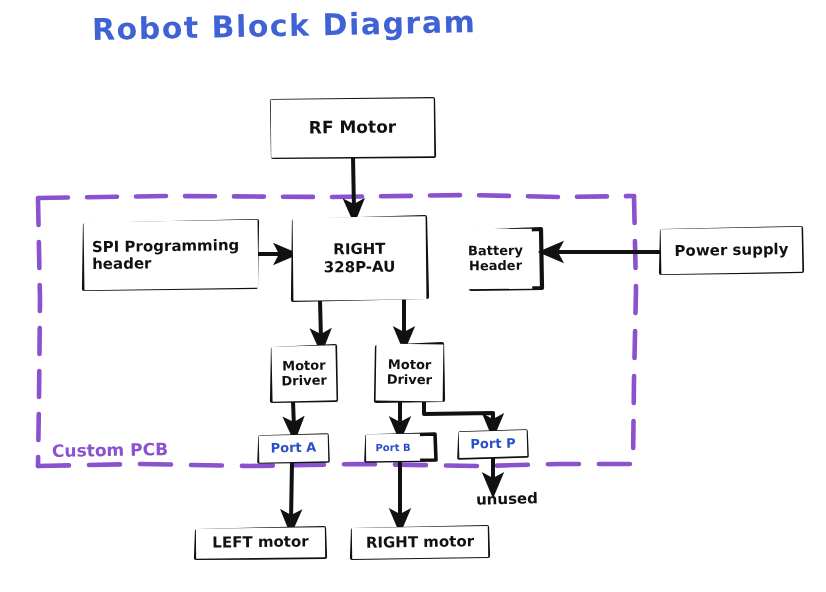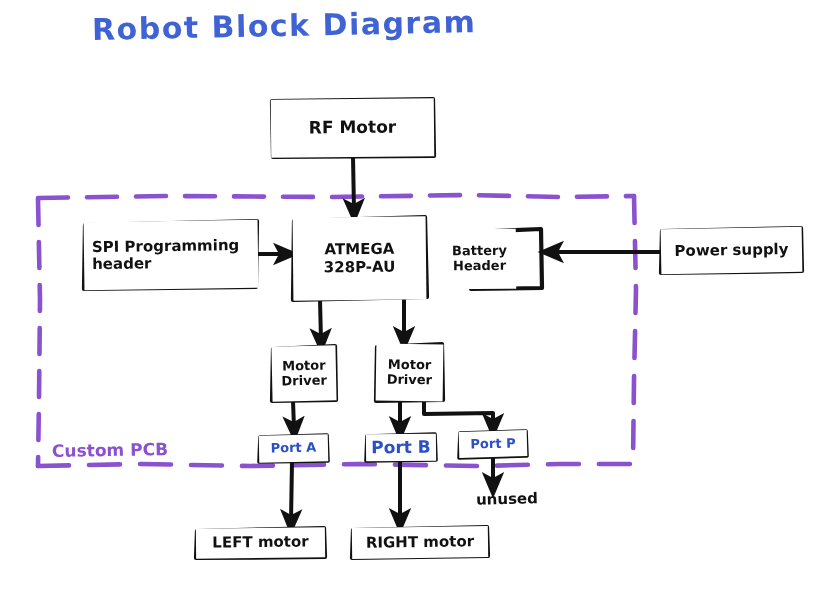--- a/index.html
+++ b/index.html
@@ -49,26 +49,26 @@
     font-family: "DejaVu Sans", sans-serif;
     line-height: 1.15;
     z-index: 3;
   }
   .node .line { display: block; white-space: nowrap; }
 
   .node-rf        { left: 271px; top: 99px;  width: 163px; height: 58px;  font-size: 17px; transform: rotate(-0.5deg); }
   .node-spi       { left: 84px;  top: 221px; width: 174px; height: 68px;  font-size: 15px; transform: rotate(-0.8deg); align-items:flex-start; padding-left:8px; }
   .node-spi .line { text-align: left; }
   .node-mcu       { left: 293px; top: 217px; width: 133px; height: 83px;  font-size: 15px; transform: rotate(-0.6deg); }
-  .node-battery   { left: 443px; top: 229px; width: 73px;  height: 60px;  font-size: 13px; transform: rotate(-0.5deg); }
+  .node-battery   { left: 459px; top: 229px; width: 73px;  height: 60px;  font-size: 13px; transform: rotate(-0.5deg); }
   .node-power     { left: 661px; top: 228px; width: 141px; height: 45px;  font-size: 15px; transform: rotate(-1deg); }
   .node-driver-l  { left: 272px; top: 346px; width: 64px;  height: 55px;  font-size: 13px; transform: rotate(-1.2deg); }
   .node-driver-r  { left: 376px; top: 344px; width: 67px;  height: 57px;  font-size: 13px; transform: rotate(0.8deg); }
   .node-port-a    { left: 259px; top: 435px; width: 69px;  height: 27px;  font-size: 13px; color:#2b4fc6; transform: rotate(-1.2deg); }
-  .node-port-b    { left: 366px; top: 434px; width: 70px;  height: 27px;  font-size: 17px; color:#2b4fc6; transform: rotate(-0.6deg); }
+  .node-port-b    { left: 366px; top: 434px; width: 54px;  height: 27px;  font-size: 10px; color:#2b4fc6; transform: rotate(-0.6deg); }
   .node-port-p    { left: 459px; top: 431px; width: 68px;  height: 26px;  font-size: 13px; color:#2b4fc6; transform: rotate(-1.5deg); }
   .node-left-mot  { left: 196px; top: 528px; width: 129px; height: 30px;  font-size: 15px; transform: rotate(-0.6deg); }
   .node-right-mot { left: 352px; top: 527px; width: 136px; height: 31px;  font-size: 15px; transform: rotate(-0.8deg); }
 
   .free-label {
     position: absolute;
     font-family: "DejaVu Sans", sans-serif;
     font-weight: 700;
     z-index: 4;
     white-space: nowrap;
@@ -140,21 +140,21 @@
 <div class="node node-rf">
   <span class="line">RF Motor</span>
 </div>
 
 <div class="node node-spi">
   <span class="line">SPI Programming</span>
   <span class="line">header</span>
 </div>
 
 <div class="node node-mcu">
-  <span class="line">ATMEGA</span>
+  <span class="line">RIGHT</span>
   <span class="line">328P-AU</span>
 </div>
 
 <div class="node node-battery">
   <span class="line">Battery</span>
   <span class="line">Header</span>
 </div>
 
 <div class="node node-power">
   <span class="line">Power supply</span>

